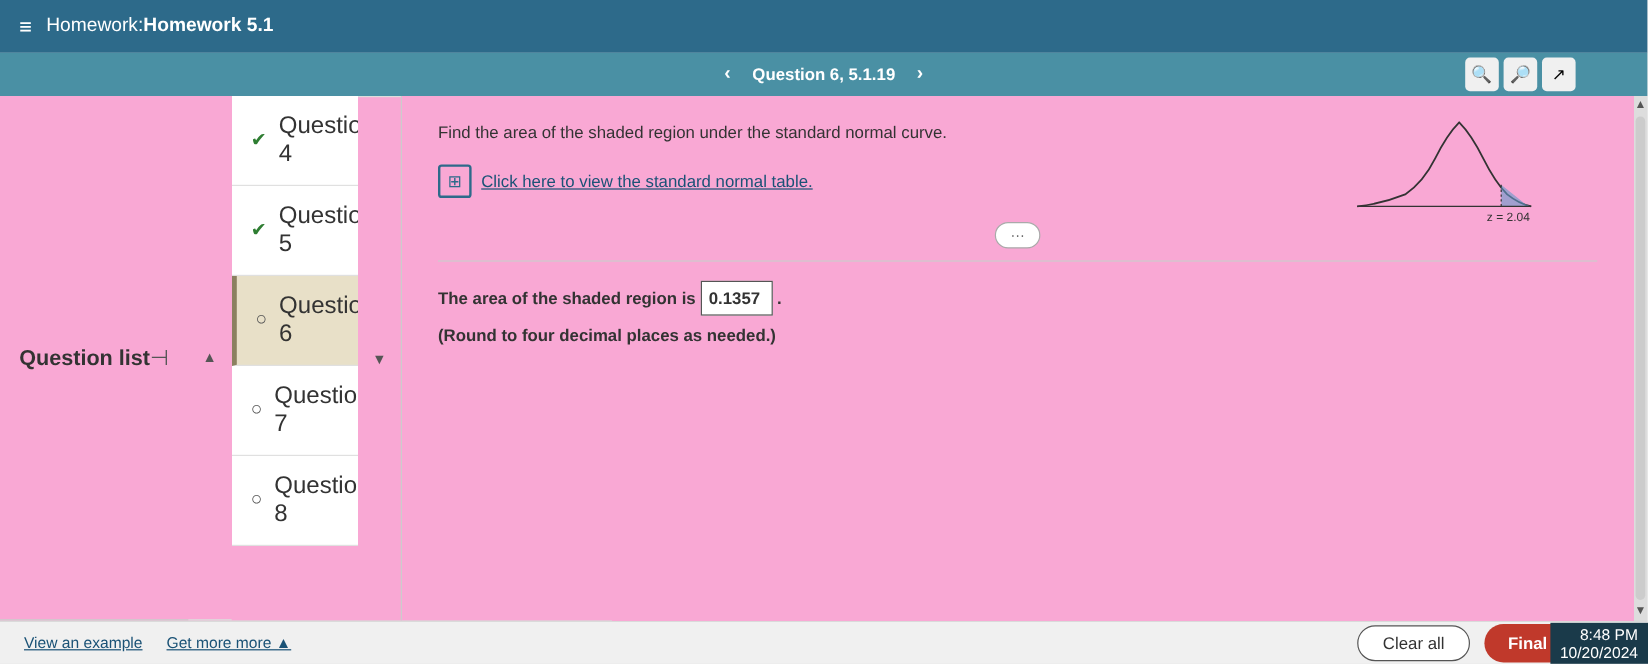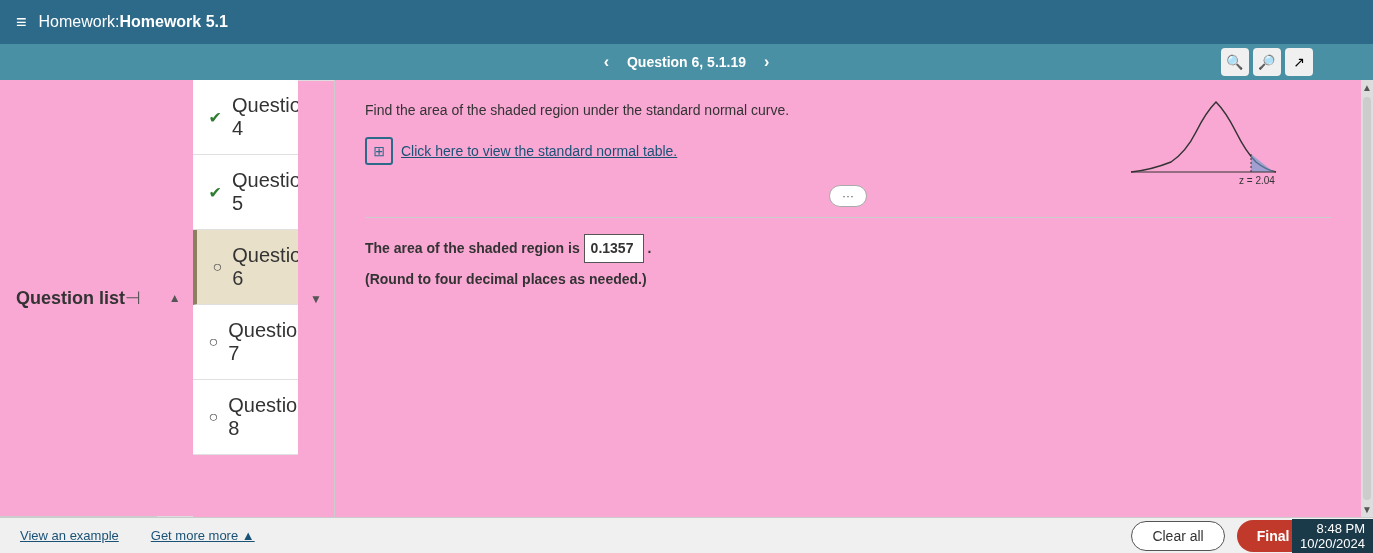--- a/index.html
+++ b/index.html
@@ -216,21 +216,21 @@
       height: 36px;
       background: #f0f0f0;
       border-top: 1px solid #ccc;
       display: flex;
       align-items: center;
       justify-content: space-between;
       padding: 0 20px;
     }
     .footer-links {
       display: flex;
-      gap: 32px;
+      gap: 20px;
     }
     .footer-link {
       font-size: 13px;
       color: #1a5276;
       text-decoration: underline;
       cursor: pointer;
     }
     .footer-actions {
       display: flex;
       align-items: center;

